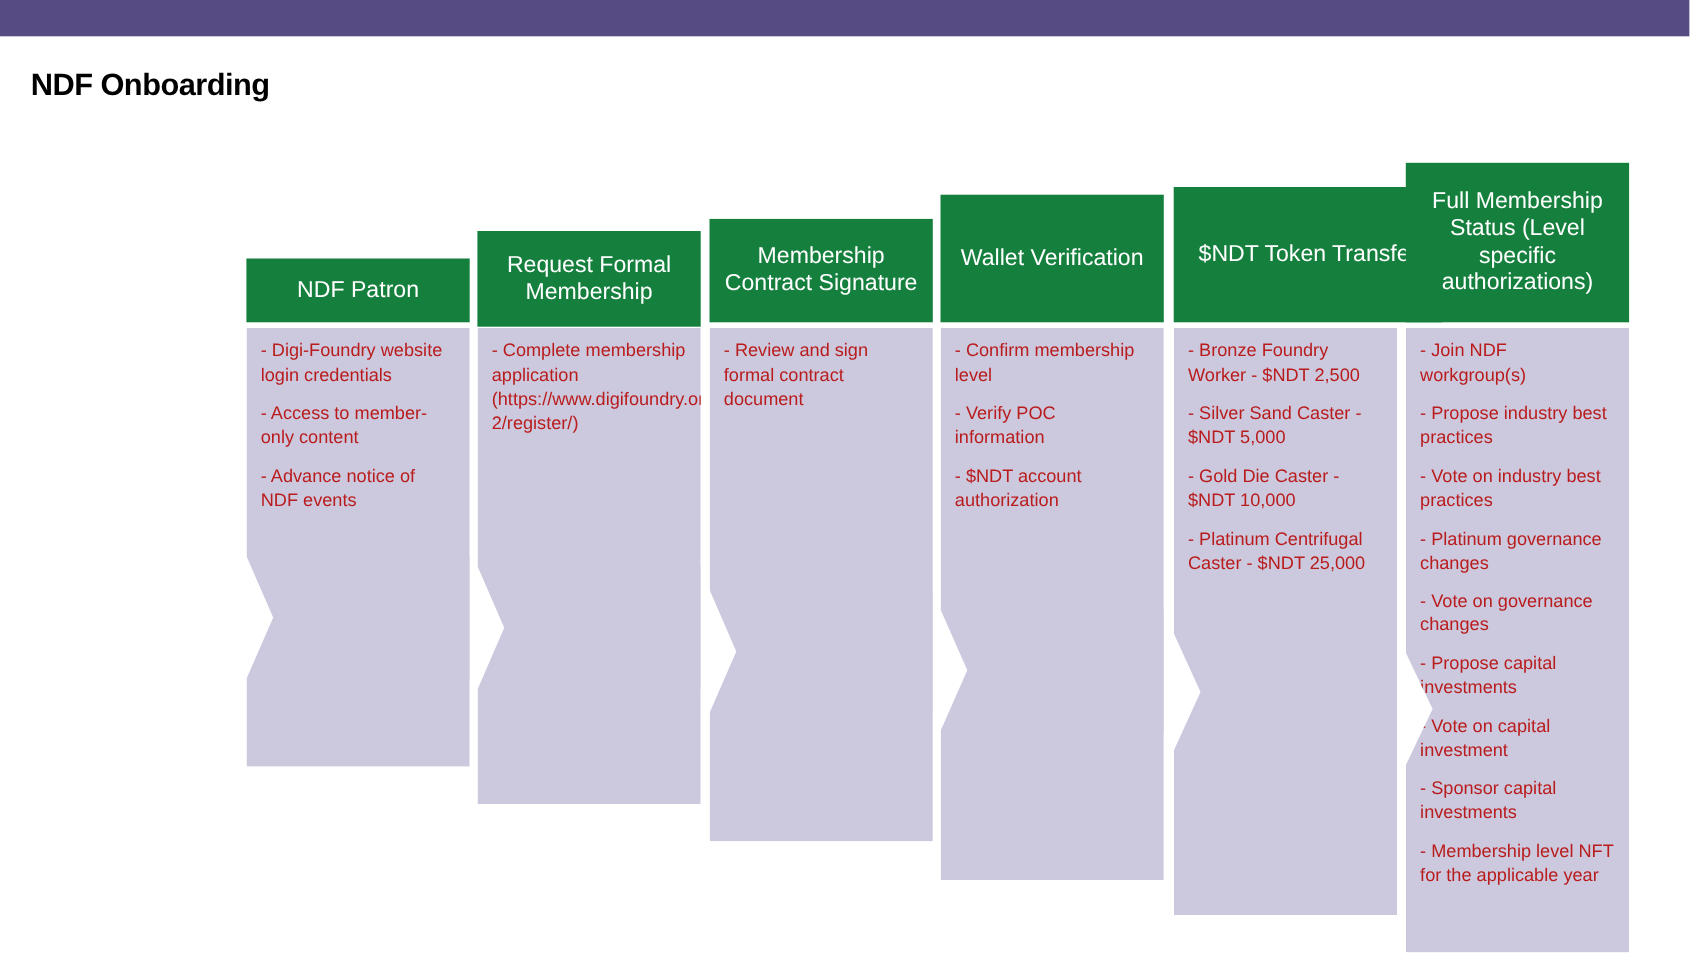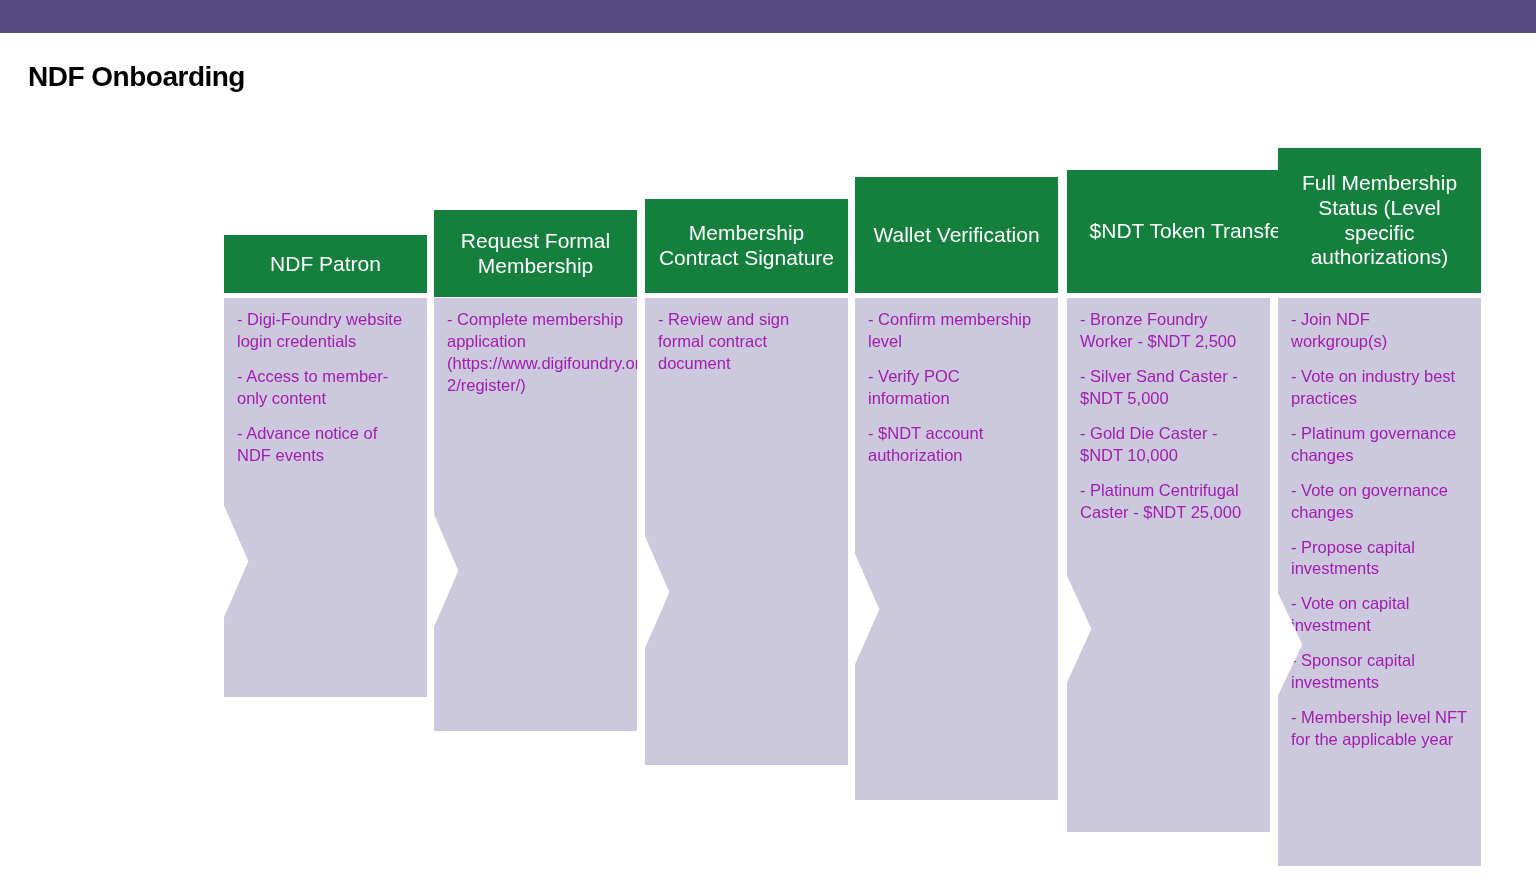--- a/index.html
+++ b/index.html
@@ -54,21 +54,21 @@
     text-align: center;
     font-size: 21px;
     line-height: 1.17;
     padding: 4px 7px;
   }
   .stage-body {
     position: absolute;
     left: 0;
     box-sizing: border-box;
     background: #CCC9DE;
-    color: #a21caf;
+    color: #b91c1c;
     font-size: 16.5px;
     line-height: 1.33;
     padding: 11px 13px 10px 13px;
   }
   .stage-body.chev {
     
     clip-path: polygon(
       0% 0%,
       100% 0%,
       100% var(--n1),
@@ -137,20 +137,21 @@
       <p class="bullet">- Silver Sand Caster - $NDT 5,000</p>
       <p class="bullet">- Gold Die Caster - $NDT 10,000</p>
       <p class="bullet">- Platinum Centrifugal Caster - $NDT 25,000</p>
     </div>
   </div>
 
   <div class="stage">
     <div class="stage-header" style="left:1278px; top:148px; width:203px; height:145px;">Full Membership Status (Level specific authorizations)</div>
     <div class="stage-body chev" style="left:1278px; top:298px; width:203px; height:568px; --n1:52%; --n2:61%; --n3:70%; --tipx:100%; --lnx:12%;">
       <p class="bullet">- Join NDF workgroup(s)</p>
+      <p class="bullet">- Propose industry best practices</p>
       <p class="bullet">- Vote on industry best practices</p>
       <p class="bullet">- Platinum governance changes</p>
       <p class="bullet">- Vote on governance changes</p>
       <p class="bullet">- Propose capital investments</p>
       <p class="bullet">- Vote on capital investment</p>
       <p class="bullet">- Sponsor capital investments</p>
       <p class="bullet">- Membership level NFT for the applicable year</p>
     </div>
   </div>
 

